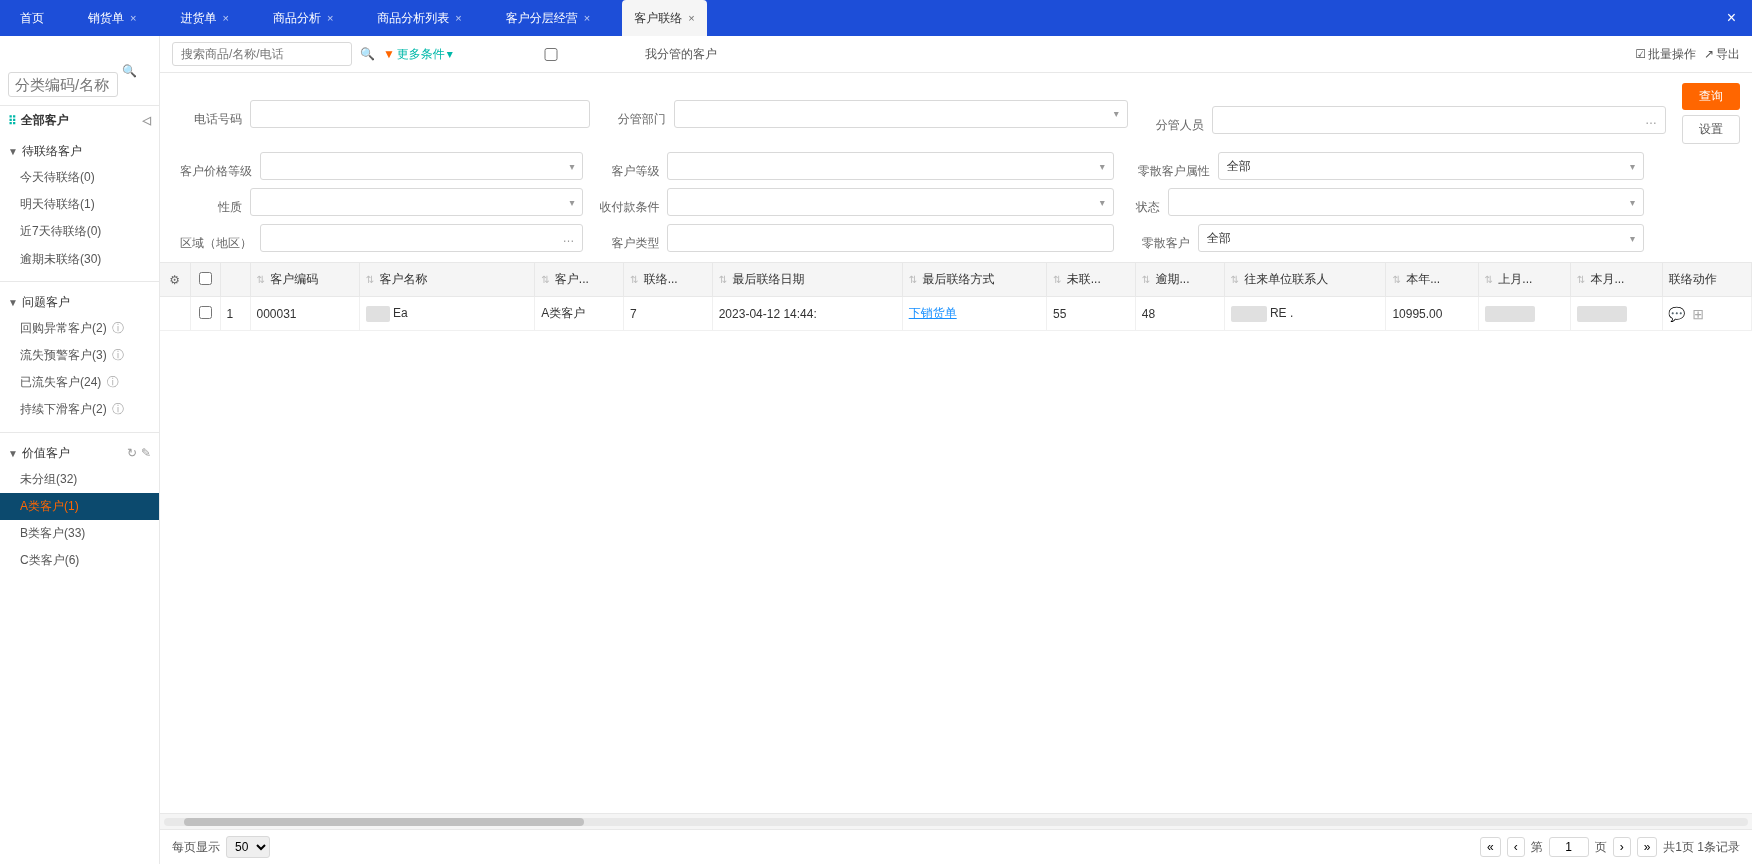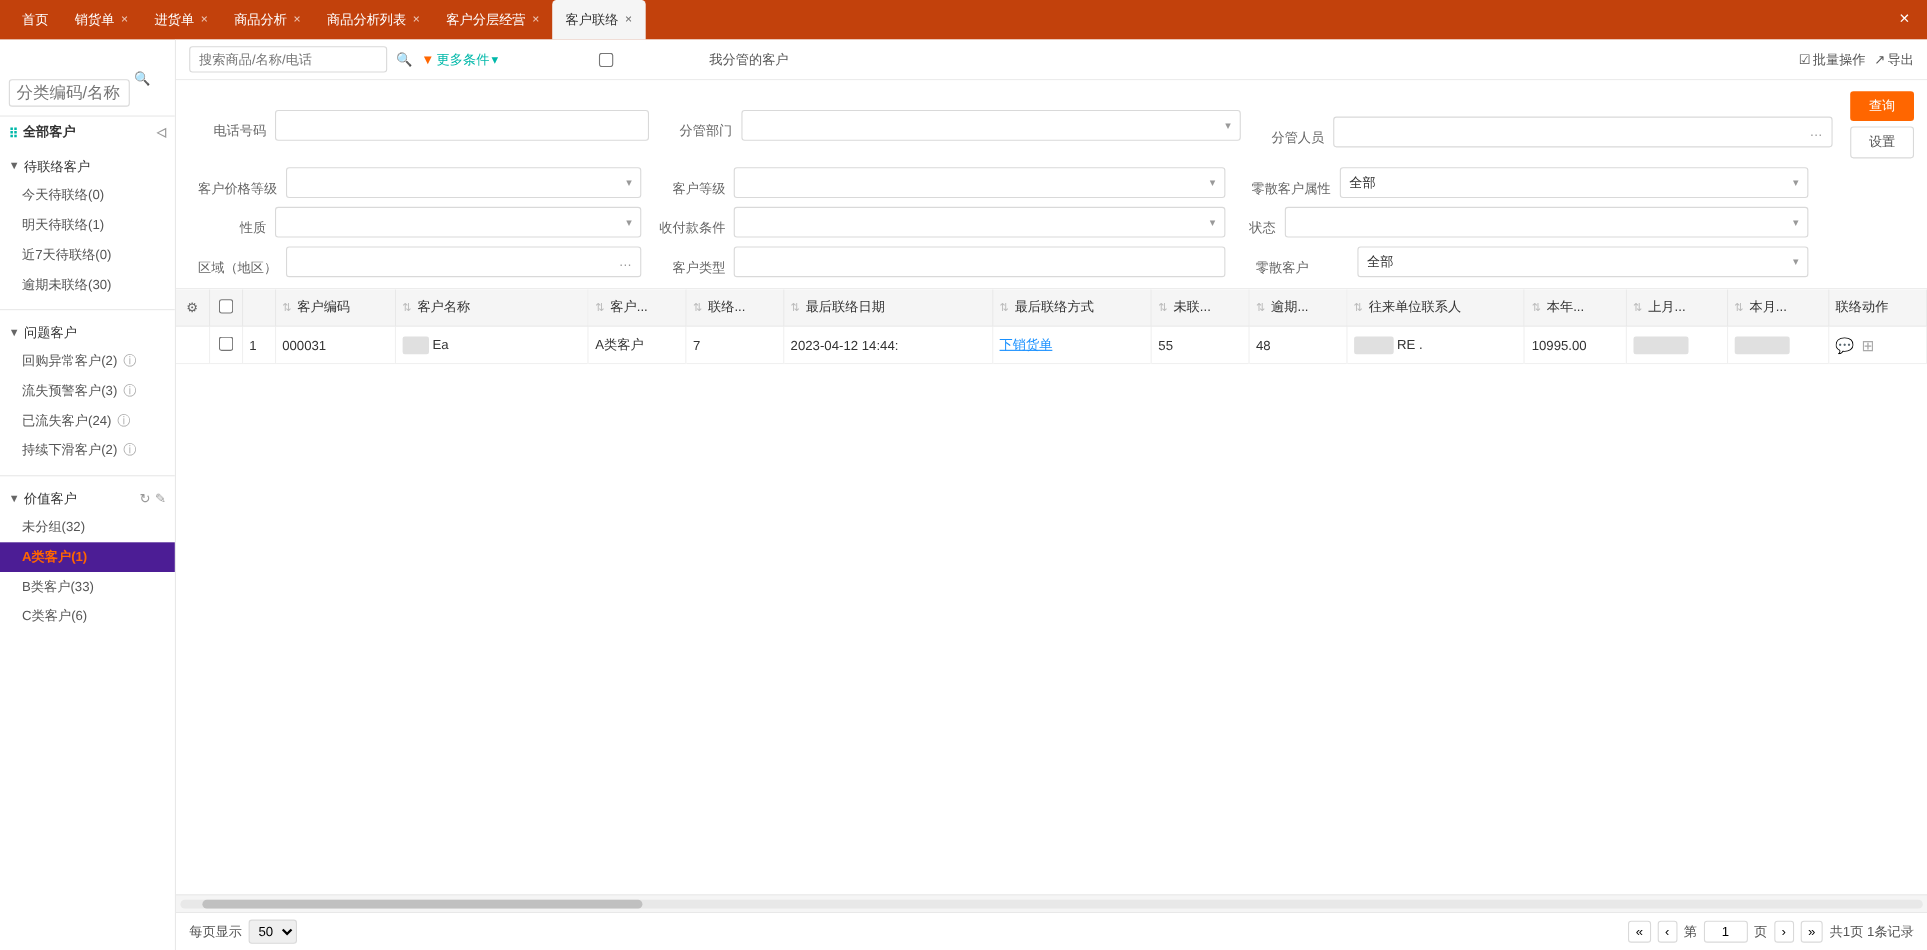--- a/index.html
+++ b/index.html
@@ -1,19 +1,19 @@
 <!DOCTYPE html>
 <html><head>
   <meta charset="utf-8">
   <style>
     * { box-sizing: border-box; margin: 0; padding: 0; font-family: 'Microsoft YaHei', Arial, sans-serif; font-size: 12px; }
     body { background: #f0f2f5; width: 1752px; min-height: 864px; overflow: hidden; }
 
     
-    .top-nav { display: flex; align-items: center; background: #c2410c; height: 36px; padding: 0 8px; color: white; }
+    .top-nav { display: flex; align-items: center; background: #1d4ed8; height: 36px; padding: 0 8px; color: white; gap: 20px; }
     .top-nav .nav-item { padding: 0 12px; height: 36px; display: flex; align-items: center; cursor: pointer; color: white; font-size: 13px; position: relative; }
     .top-nav .nav-item.active { background: #f5f5f5; color: #333; border-radius: 4px 4px 0 0; }
     .top-nav .nav-item .close-x { margin-left: 6px; font-size: 11px; opacity: 0.7; }
     .top-nav .home { font-size: 13px; }
     .top-nav .spacer { flex: 1; }
     .top-nav .close-btn { color: white; font-size: 16px; cursor: pointer; padding: 0 8px; }
 
     
     .main-layout { display: flex; height: calc(864px - 36px); }
 
@@ -24,21 +24,21 @@
     .sidebar-search .search-icon { margin-left: 4px; color: #00b8a9; cursor: pointer; }
 
     .sidebar-section-header { display: flex; align-items: center; padding: 6px 8px; font-weight: bold; font-size: 13px; color: #333; cursor: pointer; }
     .sidebar-section-header .collapse-icon { margin-left: auto; color: #999; font-size: 11px; }
     .grid-icon { margin-right: 4px; color: #00b8a9; }
 
     .sidebar-group { padding: 4px 0; }
     .sidebar-group-header { display: flex; align-items: center; padding: 4px 8px; color: #333; font-weight: 500; cursor: pointer; }
     .sidebar-group-header .arrow { margin-right: 4px; font-size: 10px; color: #666; }
     .sidebar-item { padding: 4px 8px 4px 20px; color: #555; cursor: pointer; line-height: 1.6; }
-    .sidebar-item.active { background: #4c1d95; color: #ff6600; font-weight: bold; }
+    .sidebar-item.active { background: #0c4a6e; color: #ff6600; }
     .sidebar-divider { height: 1px; background: #e8e8e8; margin: 4px 0; }
 
     .sidebar-group-actions { display: flex; align-items: center; margin-left: auto; }
     .sidebar-group-actions span { color: #999; cursor: pointer; margin-left: 4px; font-size: 12px; }
 
     
     .content { flex: 1; display: flex; flex-direction: column; overflow: hidden; background: white; margin: 0; }
 
     
     .filter-toolbar { padding: 6px 12px; border-bottom: 1px solid #e8e8e8; display: flex; align-items: center; gap: 8px; background: white; }
@@ -328,21 +328,21 @@
             <span class="field-value"></span>
             <span class="ellipsis">…</span>
           </div>
         </div>
         <div class="filter-field" style="flex:1.5;">
           <label style="width:60px;">客户类型</label>
           <div class="field-control">
             <span class="field-value"></span>
           </div>
         </div>
-        <div class="filter-field" style="flex:1.5;gap:36px;">
+        <div class="filter-field" style="flex:1.5;">
           <label style="width:60px;">零散客户</label>
           <div class="field-control">
             <span class="field-value">全部</span>
             <span class="arrow-down">▾</span>
           </div>
         </div>
         <div style="width: 80px;"></div>
       </div>
     </div>
 

